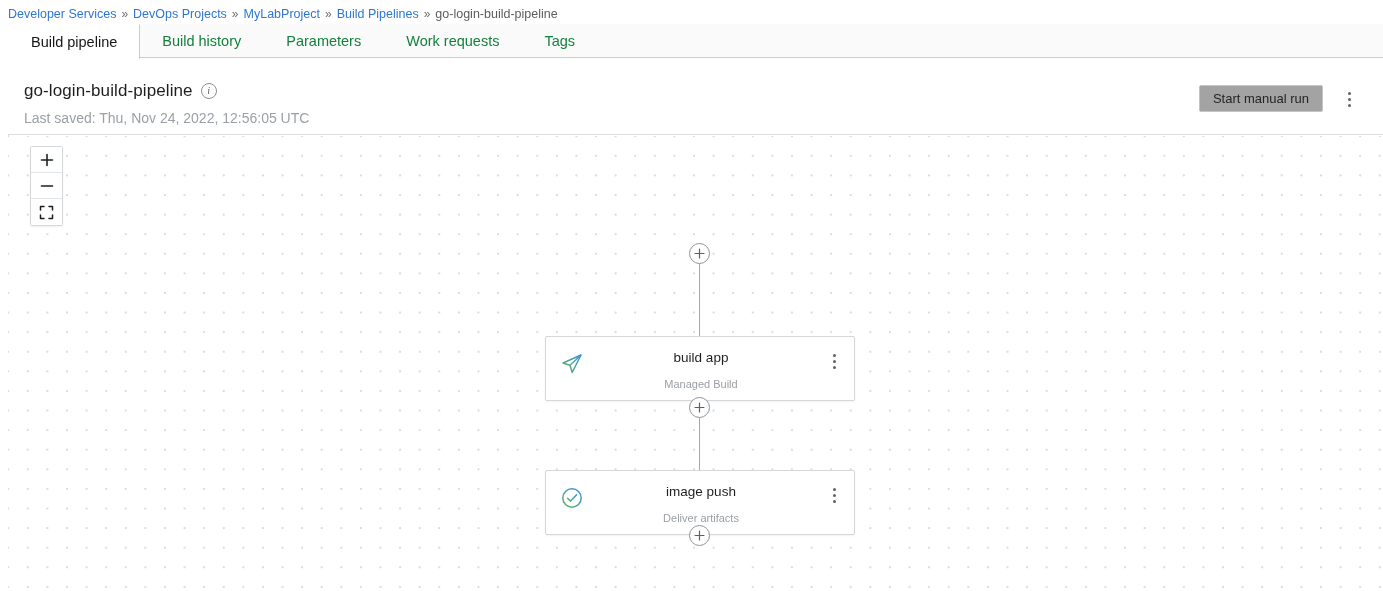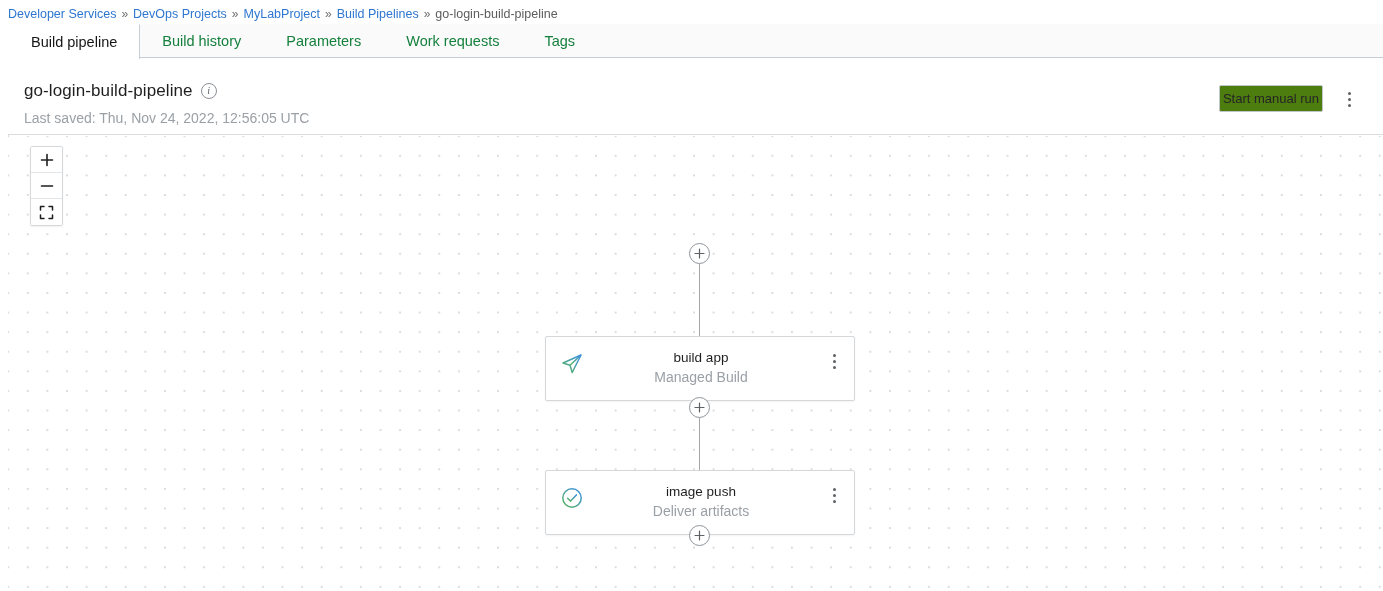--- a/index.html
+++ b/index.html
@@ -63,22 +63,22 @@
     font-size: 10px; font-style: italic; font-family: "Liberation Serif", serif;
     display: flex; align-items: center; justify-content: center;
     cursor: pointer; line-height: 1;
   }
   .last-saved {
     position: absolute; left: 16px; top: 51px;
     font-size: 14px; color: #9aa0a6;
   }
   .btn-manual-run {
     position: absolute; right: 60px; top: 26px;
-    height: 27px; padding: 0 3px;
-    background: #4d7c0f; border: 1px solid #c0c5c9; border-radius: 2px;
+    height: 27px; padding: 0 13px;
+    background: #a3a3a3; border: 1px solid #c0c5c9; border-radius: 2px;
     font-size: 13px; color: #252525; font-family: "Liberation Sans", sans-serif;
     cursor: pointer; display:flex; align-items:center;
   }
   .kebab-header {
     position: absolute; right: 22px; top: 27px;
     width: 24px; height: 26px; display:flex; flex-direction:column;
     align-items:center; justify-content:center; gap:3px; cursor:pointer; border-radius:2px;
   }
   .kebab-header span { width:3px; height:3px; background:#5d6164; border-radius:50%; display:block; }
 
@@ -121,21 +121,21 @@
 
   .node-card {
     position: absolute; left: 0; width: 310px; height: 65px;
     background: #fff; border: 1px solid #d4d8db; border-radius: 2px;
     box-shadow: 0 1px 2px rgba(0,0,0,.05);
     cursor: pointer; z-index: 3;
   }
   .node-icon { position: absolute; left: 14px; top: 15px; width: 24px; height: 24px; }
   .node-text { position: absolute; left: 0; top: 12px; width: 310px; text-align: center; pointer-events:none; }
   .node-title { font-size: 13.5px; color: #1f1f1f; line-height: 18px; }
-  .node-sub { font-size: 14px; color: #9aa0a6; line-height: 18px; margin-top: 1px; }
+  .node-sub { font-size: 11px; color: #9aa0a6; line-height: 18px; margin-top: 8px; }
   .node-kebab {
     position: absolute; right: 11px; top: 13px;
     width: 18px; height: 22px; display:flex; flex-direction:column;
     align-items:center; justify-content:center; gap:3px; cursor:pointer; border-radius:2px;
   }
   .node-kebab span { width:3px; height:3px; background:#5d6164; border-radius:50%; display:block; }
 
   .side-border { position:absolute; left:8px; top:24px; width:1px; height:567px; background:#d9dde0; }
 </style>
 </head>

